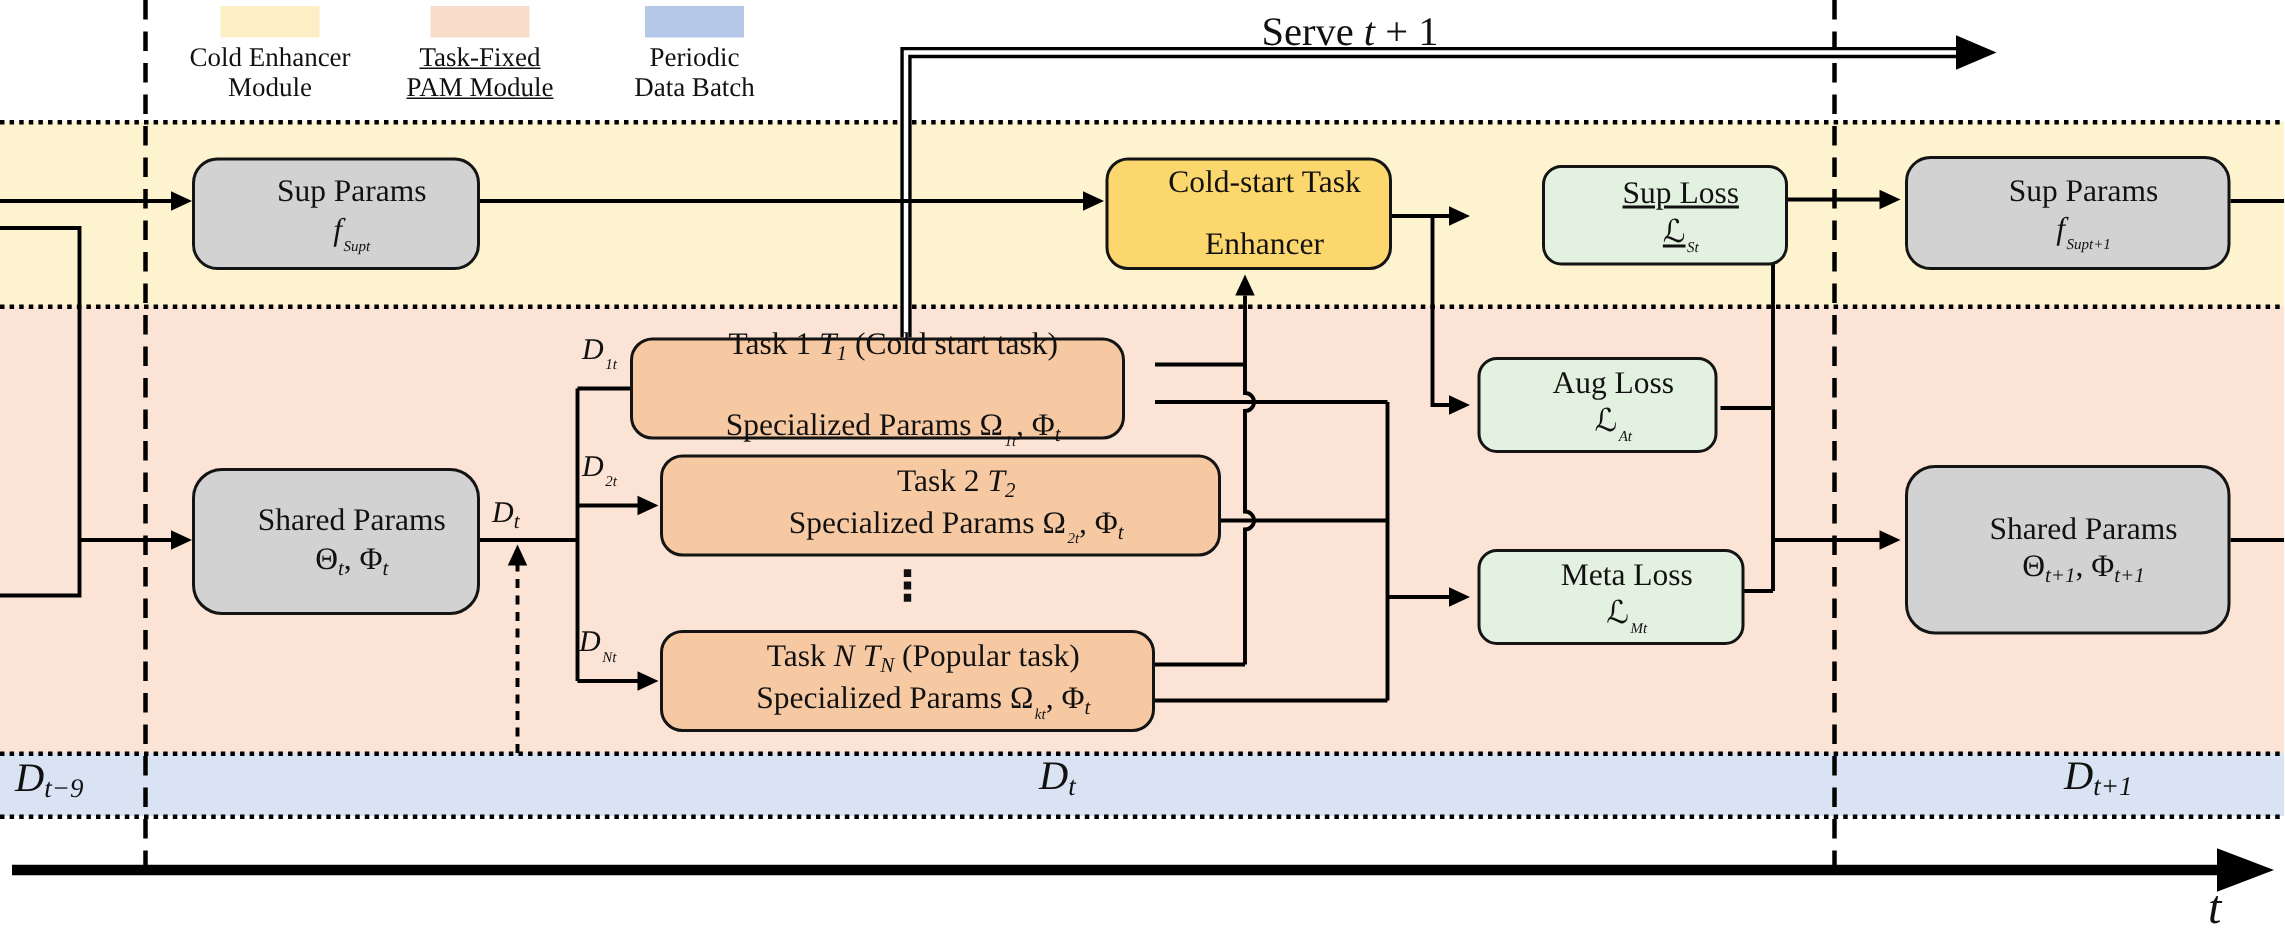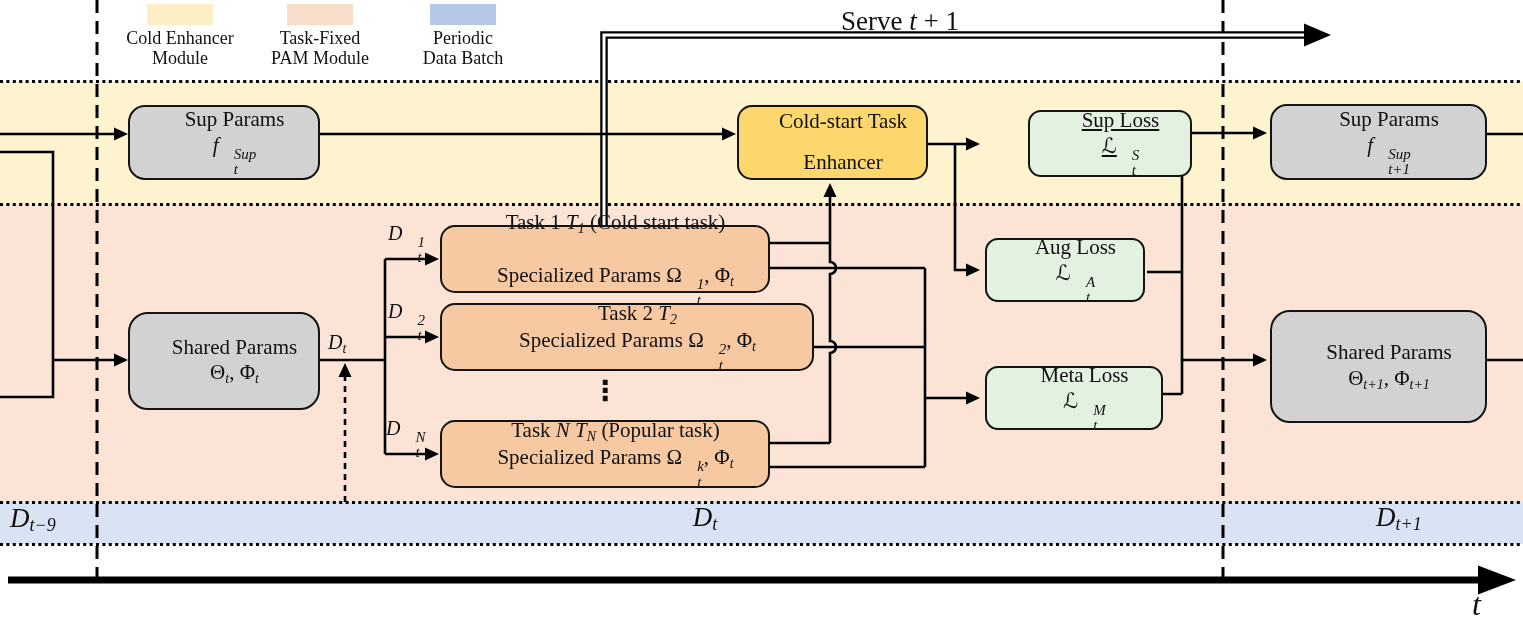--- a/index.html
+++ b/index.html
@@ -12,22 +12,22 @@
   svg.wires{position:absolute;left:0;top:0;z-index:1;}
   .box{position:absolute;box-sizing:border-box;display:flex;flex-direction:column;
        align-items:center;justify-content:center;border:2.6px solid #141414;
        text-align:center;font-size:21px;line-height:1.22;z-index:3;padding-left:21px;}
   .gray{background:#d2d2d2;border-radius:17px;}
   .gold{background:#fbd76d;border-radius:15px;}
   .green{background:#e3f1e0;border-radius:13px;}
   .task{background:#f7c9a3;border-radius:15px;}
   .mline{white-space:nowrap;}
   i{font-style:italic;}
-  .ss{display:inline-flex;flex-direction:column;align-items:flex-start;
-      font-size:15px;line-height:1.02;vertical-align:-7px;margin-left:15px;font-style:italic;}
+  .ss{display:inline-flex;flex-direction:row;align-items:flex-start;
+      font-size:10px;line-height:1.02;vertical-align:-7px;margin-left:1px;font-style:italic;}
   .sb{font-size:14px;font-style:italic;vertical-align:-4px;letter-spacing:0;}
   .scrL{font-family:"DejaVu Serif","DejaVu Sans",serif;}
   .lbl{position:absolute;z-index:4;font-size:20px;white-space:nowrap;}
   .legend{position:absolute;top:4px;z-index:4;text-align:center;font-size:18px;line-height:20px;}
   .swatch{width:66px;height:21px;margin:0 auto 3px auto;}
   .sw1{background:#fcefc5;} .sw2{background:#f9ddcb;} .sw3{background:#b5c8e8;}
   .serve-lbl{position:absolute;left:800px;top:6px;width:200px;text-align:center;
              font-size:27px;z-index:4;}
   .batch-lbl{position:absolute;z-index:4;font-size:27px;white-space:nowrap;}
   .dots{position:absolute;left:590px;top:374px;width:30px;text-align:center;
@@ -115,21 +115,21 @@
       <path d="M8 580 H1484" stroke="#000" stroke-width="7" fill="none"></path>
       <polygon points="1516,580 1478,565.5 1478,594.5" fill="#000"></polygon>
     </g>
   </svg>
 
   <div class="legend" style="left:105px;width:150px;text-align:center;">
     <div class="swatch sw1"></div>
     <div>Cold Enhancer</div>
     <div>Module</div>
   </div>
-  <div class="legend" style="left:250px;width:140px;">
+  <div class="legend" style="left:250px;width:140px;text-decoration:underline;">
     <div class="swatch sw2"></div>
     <div>Task-Fixed</div>
     <div>PAM Module</div>
   </div>
   <div class="legend" style="left:395px;width:136px;">
     <div class="swatch sw3"></div>
     <div>Periodic</div>
     <div>Data Batch</div>
   </div>
 
@@ -162,21 +162,21 @@
           <span>Sup</span>
           <span>t+1</span>
         </span></div>
   </div>
 
   <div class="box gray" style="left:128px;top:312px;width:192px;height:98px;border-radius:20px;">
     <div class="mline">Shared Params</div>
     <div class="mline"><span>Θ</span><span class="sb">t</span><span>, </span><span>Φ</span><span class="sb">t</span></div>
   </div>
 
-  <div class="box task" style="left:440px;top:225px;width:330px;height:68px;gap:26px;">
+  <div class="box task" style="left:420px;top:225px;width:330px;height:68px;gap:26px;">
     <div class="mline"><span>Task 1 </span><i></i><span></span><i>T</i><span class="sb">1</span><span> (Cold start task)</span></div>
     <div class="mline"><span>Specialized Params </span><span>Ω</span><span class="ss">
           <span>1</span>
           <span>t</span>
         </span><span>, </span><span>Φ</span><span class="sb">t</span></div>
   </div>
 
   <div class="box task" style="left:440px;top:303px;width:374px;height:68px;">
     <div class="mline"><span>Task 2 </span><i></i><span></span><i>T</i><span class="sb">2</span><span></span></div>
     <div class="mline"><span>Specialized Params </span><span>Ω</span><span class="ss">

